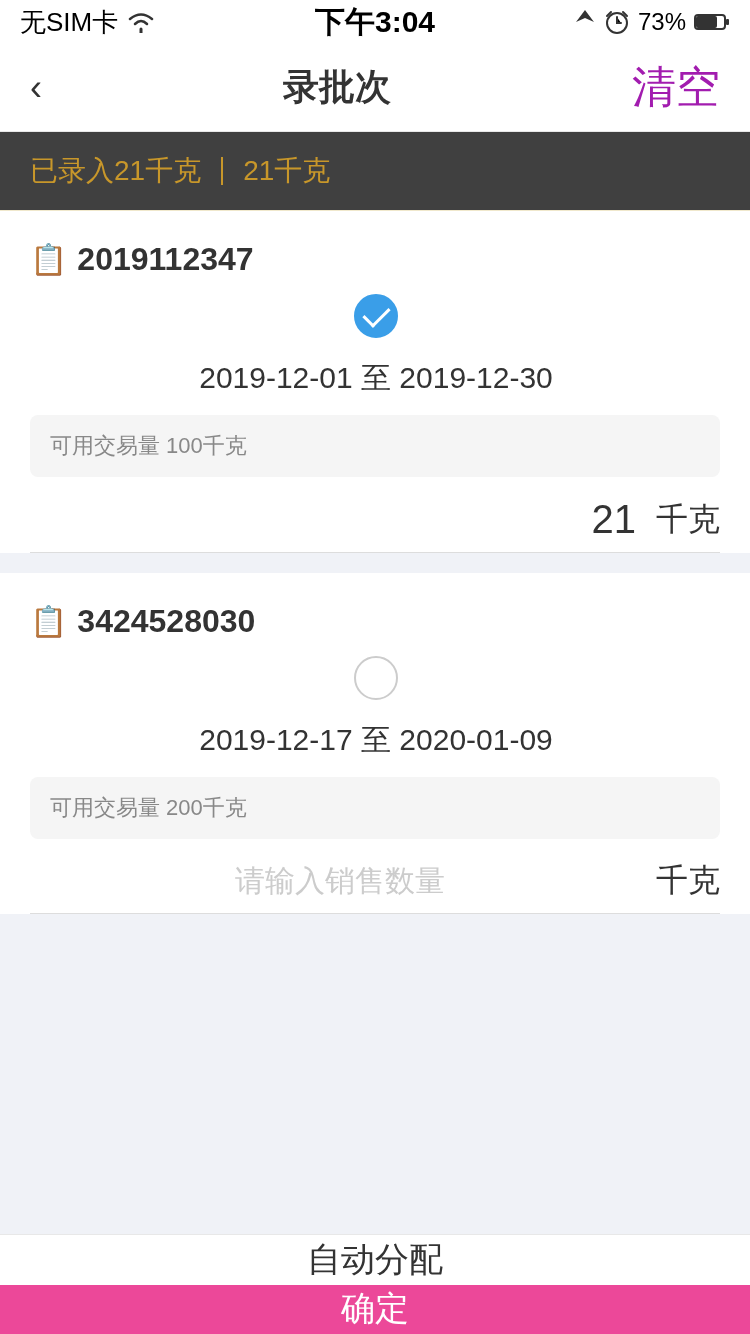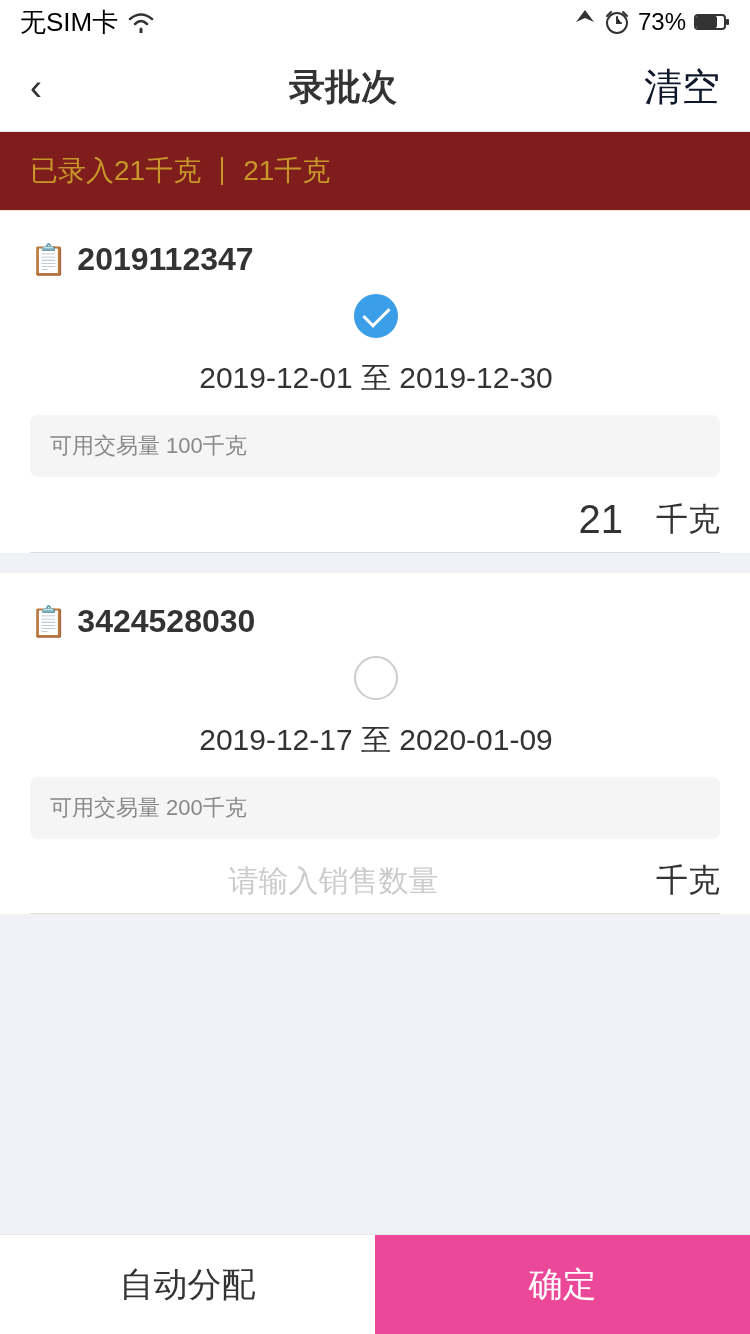--- a/index.html
+++ b/index.html
@@ -60,28 +60,28 @@
       font-size: 36px;
       color: #333;
       cursor: pointer;
     }
     .nav-title {
       font-size: 36px;
       font-weight: 600;
       color: #333;
     }
     .nav-clear {
-      font-size: 38px;
-      color: #0f172a;
+      font-size: 44px;
+      color: #a21caf;
       cursor: pointer;
     }
 
     
     .info-banner {
-      background: #7f1d1d;
+      background: #404040;
       padding: 20px 30px;
       display: flex;
       align-items: center;
       gap: 20px;
       border-bottom: 1px solid #f0e8cc;
     }
     .info-banner .label {
       font-size: 28px;
       color: #c8972a;
     }
@@ -195,33 +195,34 @@
       font-size: 30px;
       color: #ccc;
       text-align: center;
       flex: 1;
     }
     .quantity-row {
       display: flex;
       align-items: center;
       justify-content: flex-end;
       padding: 20px 30px 10px 44px;
-      gap: 33px;
+      gap: 20px;
     }
 
     
     .bottom-area {
       position: fixed;
       bottom: 0;
       left: 0;
       width: 750px;
       height: 100px;
       display: flex;
       background: #fff;
       border-top: 1px solid #e8e8e8;
+      flex-direction: column;
     }
     .btn-auto {
       flex: 1;
       display: flex;
       align-items: center;
       justify-content: center;
       font-size: 34px;
       color: #333;
       background: #fff;
       border: none;
@@ -249,20 +250,21 @@
 
 <div class="status-bar">
   <div class="status-left">
     <span>无SIM卡</span>
     <svg width="30" height="22" viewBox="0 0 30 22">
       <path d="M15 18 L15 22" stroke="#333" stroke-width="3" stroke-linecap="round"></path>
       <path d="M9 13 Q15 7 21 13" stroke="#333" stroke-width="2.5" fill="none" stroke-linecap="round"></path>
       <path d="M4 8 Q15 -1 26 8" stroke="#333" stroke-width="2.5" fill="none" stroke-linecap="round"></path>
     </svg>
   </div>
+  <div class="status-center">下午3:04</div>
   <div class="status-right">
     <svg width="22" height="28" viewBox="0 0 22 28">
       <path d="M11 2 L20 14 L11 10 L2 14 Z" fill="#333"></path>
     </svg>
     <svg width="26" height="26" viewBox="0 0 26 26">
       <circle cx="13" cy="14" r="10" stroke="#333" stroke-width="2" fill="none"></circle>
       <path d="M13 8 L13 14 L17 14" stroke="#333" stroke-width="2" stroke-linecap="round"></path>
       <path d="M3 7 L7 3" stroke="#333" stroke-width="2" stroke-linecap="round"></path>
       <path d="M23 7 L19 3" stroke="#333" stroke-width="2" stroke-linecap="round"></path>
     </svg>

